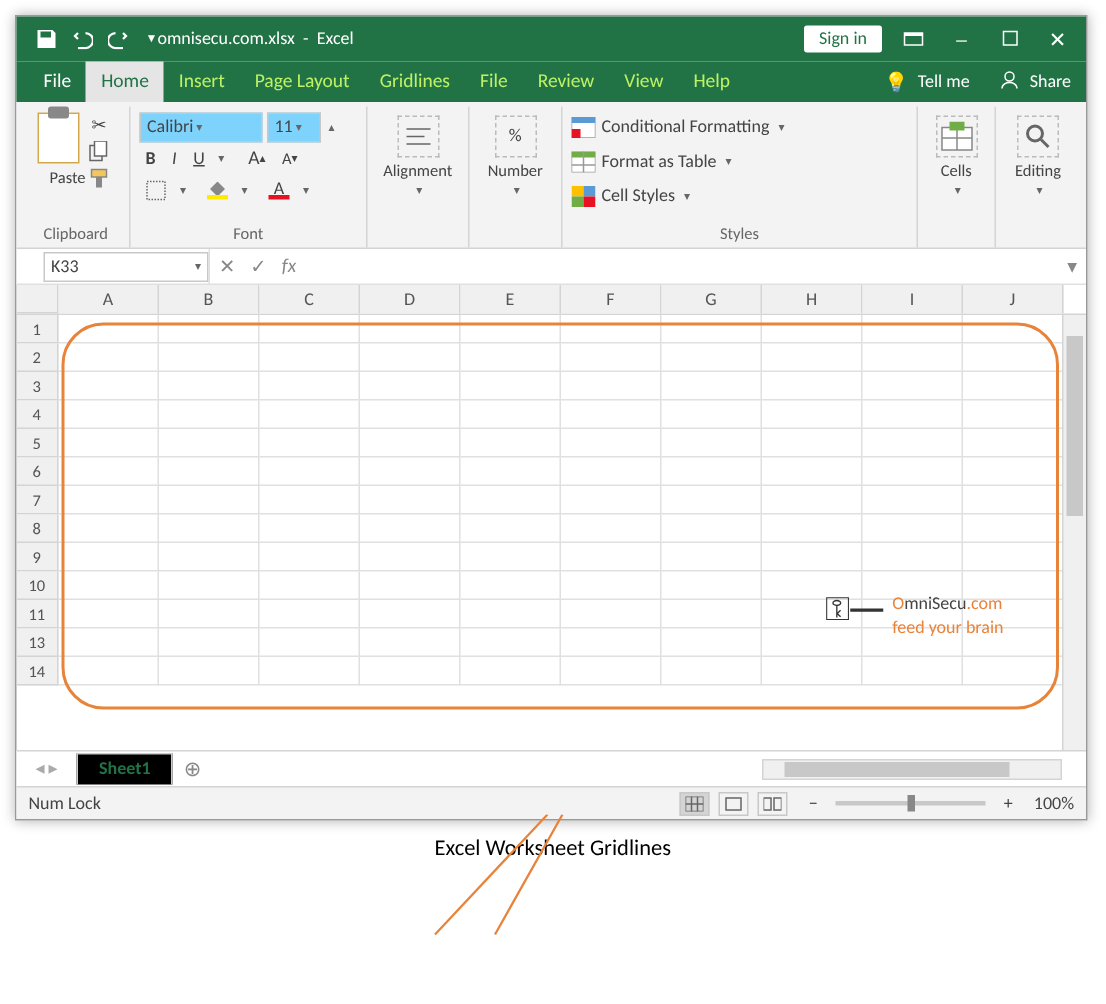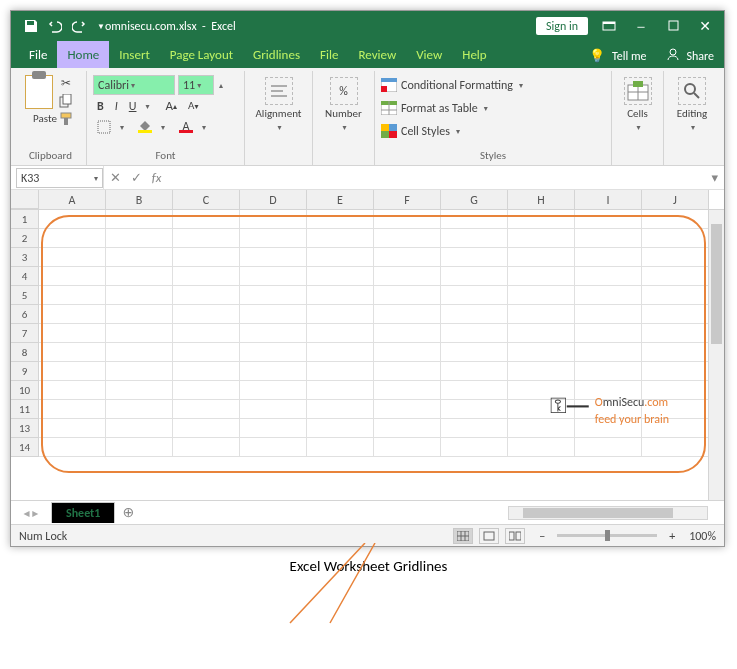--- a/index.html
+++ b/index.html
@@ -8,42 +8,42 @@
 .titlebar{background:#217346;height:30px;display:flex;align-items:center;color:#fff;padding:0 6px}
 .titlebar *{color:#fff}
 .qat{display:flex;align-items:center;gap:8px;margin-left:6px}
 .qat-ico{width:16px;height:16px;display:flex;align-items:center;justify-content:center}
 .title-center{flex:1;text-align:left;font-size:12px}
 .signin{background:#fff;color:#217346;padding:2px 10px;font-size:12px;border-radius:2px}
 .winbtns{display:flex;gap:18px;margin-left:14px;margin-right:6px}
 .winbtn{width:14px;text-align:center;font-size:14px}
 .tabstrip{background:#217346;height:27px;display:flex;align-items:flex-end;padding-left:8px}
 .tab{padding:6px 10px;color:#bef264;font-size:13px;cursor:pointer}
-.tab.active{background:#c4b5fd;color:#217346}
+.tab.active{background:#e5e5e5;color:#217346}
 .tab.file{color:#fff}
 .tab-right{margin-left:auto;display:flex;align-items:center;gap:6px;padding:0 10px 4px}
 .tab-right *{color:#fff}
 .bulb{font-size:13px}
 .ribbon{background:#f3f3f3;border-bottom:1px solid #d4d4d4;height:98px;display:flex;padding:3px 4px 0}
 .group{border-right:1px solid #d4d4d4;padding:2px 6px 0;display:flex;flex-direction:column;justify-content:space-between}
 .group-label{font-size:11px;text-align:center;color:#666;padding:2px 0 3px}
 .paste-ico{width:28px;height:34px;background:#fff;border:1px solid #d4a84a;position:relative;margin:2px auto 0}
 .paste-ico::before{content:"";position:absolute;top:-5px;left:6px;width:14px;height:8px;background:#888;border-radius:2px}
 .mini{width:18px;height:16px;display:flex;align-items:center;justify-content:center;font-size:12px;cursor:pointer}
 .font-group .row{display:flex;align-items:center;gap:3px;margin:2px 0}
-.combo{background:#86efac;border:1px solid #c8c8c8;height:20px;padding:0 4px;display:flex;align-items:center;font-size:12px}
+.combo{background:#7dd3fc;border:1px solid #c8c8c8;height:20px;padding:0 4px;display:flex;align-items:center;font-size:12px}
 .btn{height:20px;padding:0 4px;display:flex;align-items:center;justify-content:center;cursor:pointer}
 .bold{font-weight:bold}.italic{font-style:italic}.uline{text-decoration:underline}
 .vbtn{display:flex;flex-direction:column;align-items:center;justify-content:center;gap:2px;padding:4px 6px;cursor:pointer}
 .vbtn-ico{width:28px;height:28px;border:1px dashed #bbb;display:flex;align-items:center;justify-content:center}
 .styles-group{flex:1}
 .srow{display:flex;align-items:center;gap:4px;height:22px;margin:1px 0;cursor:pointer}
 .sico{width:16px;height:14px}
 .namebox-row{height:24px;display:flex;align-items:center;background:#fff;border-bottom:1px solid #e0e0e0}
-.namebox{width:87px;border:1px solid #c8c8c8;height:20px;margin-left:5px;padding:8px 4px;display:flex;align-items:center;justify-content:space-between;font-size:12px}
+.namebox{width:110px;border:1px solid #c8c8c8;height:20px;margin-left:18px;padding:8px 4px;display:flex;align-items:center;justify-content:space-between;font-size:12px}
 .fxbar{flex:1;border-left:1px solid #e0e0e0;height:24px;display:flex;align-items:center;padding:0 6px;gap:10px}
 .fxbar span{color:#888;font-size:13px}
 .grid-area{position:relative;height:310px;overflow:hidden}
 .colhdr{display:flex;height:20px;border-bottom:1px solid #d4d4d4}
 .corner{width:28px;border-right:1px solid #d4d4d4;background:#f0f0f0;border-bottom:1px solid #d4d4d4}
 .ch{flex:0 0 67px;text-align:center;background:#f0f0f0;border-right:1px solid #d4d4d4;font-size:12px;line-height:20px;color:#555}
 .rows{height:270px;overflow:hidden}
 .row{display:flex;height:19px}
 .rh{width:28px;text-align:center;background:#f0f0f0;border-right:1px solid #d4d4d4;border-bottom:1px solid #d4d4d4;font-size:11px;line-height:19px;color:#555}
 .cell{flex:0 0 67px;border-right:1px solid #e0e0e0;border-bottom:1px solid #e0e0e0;height:19px}

